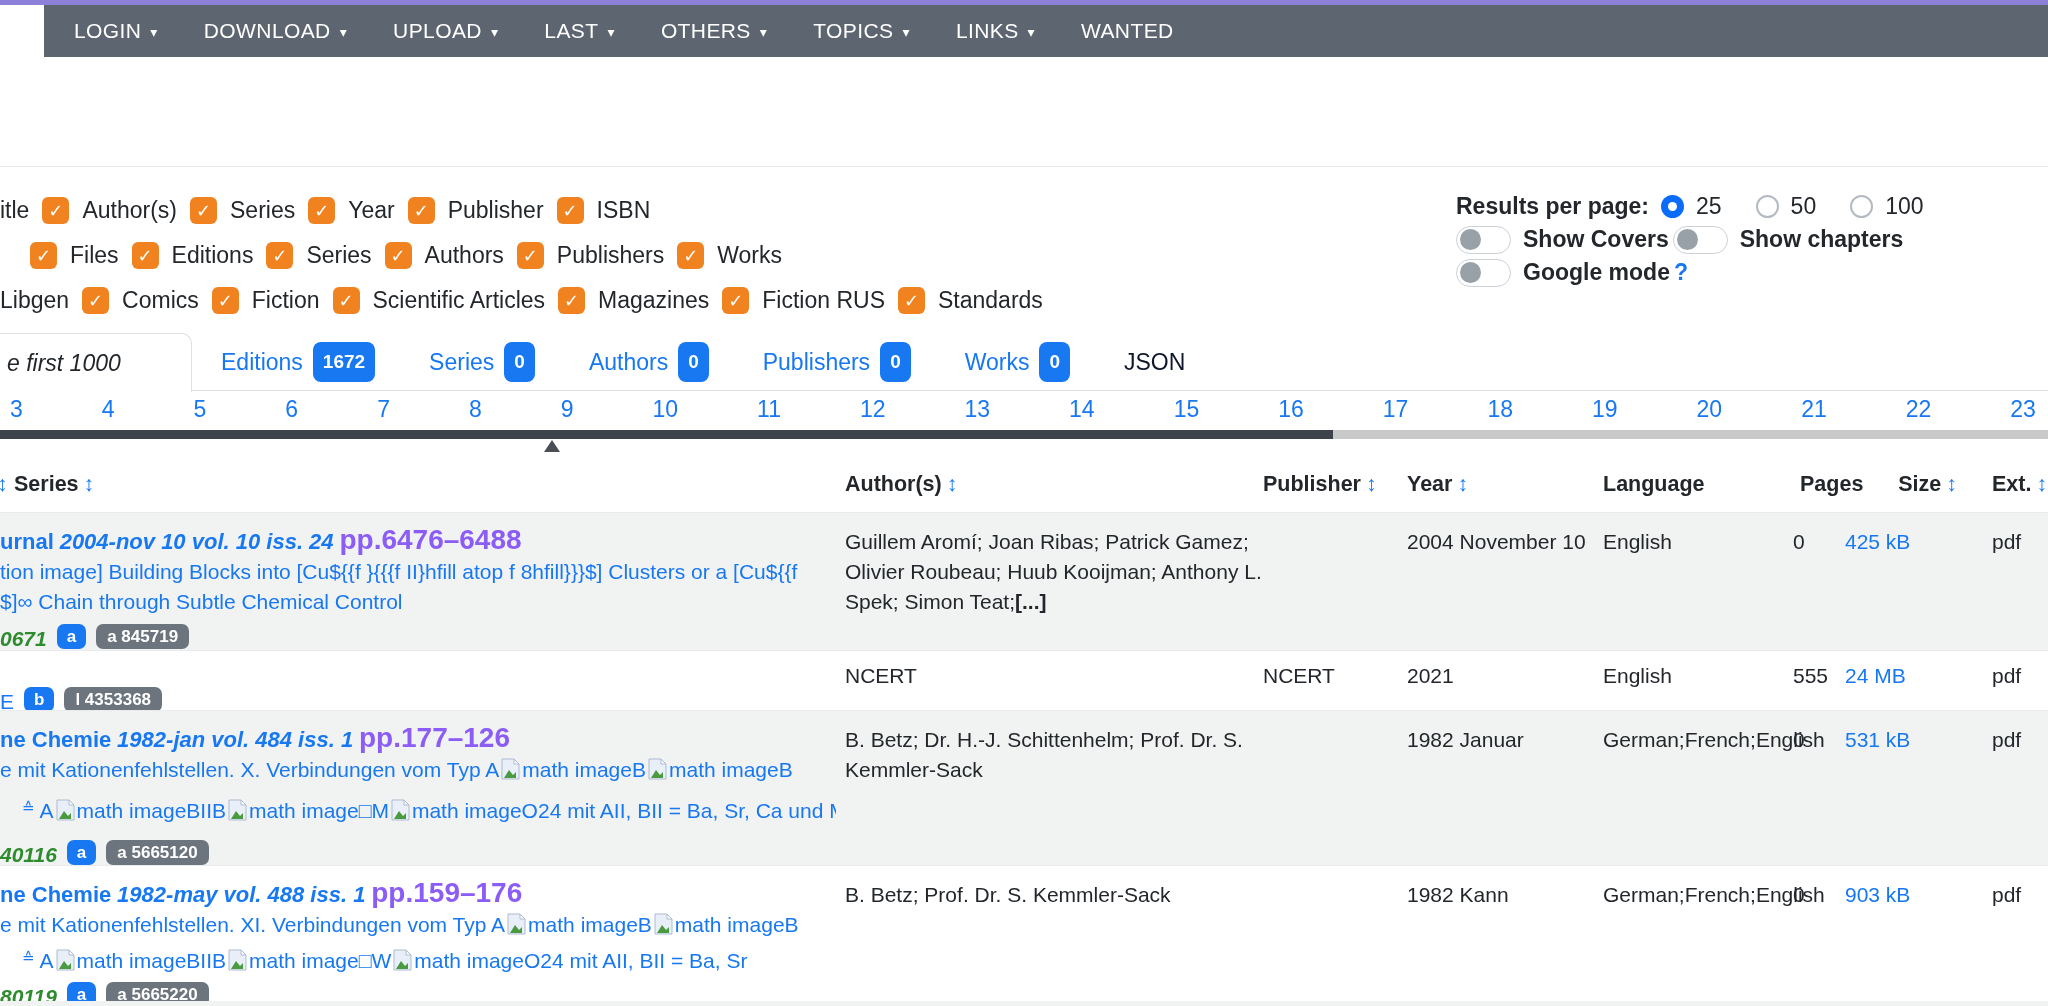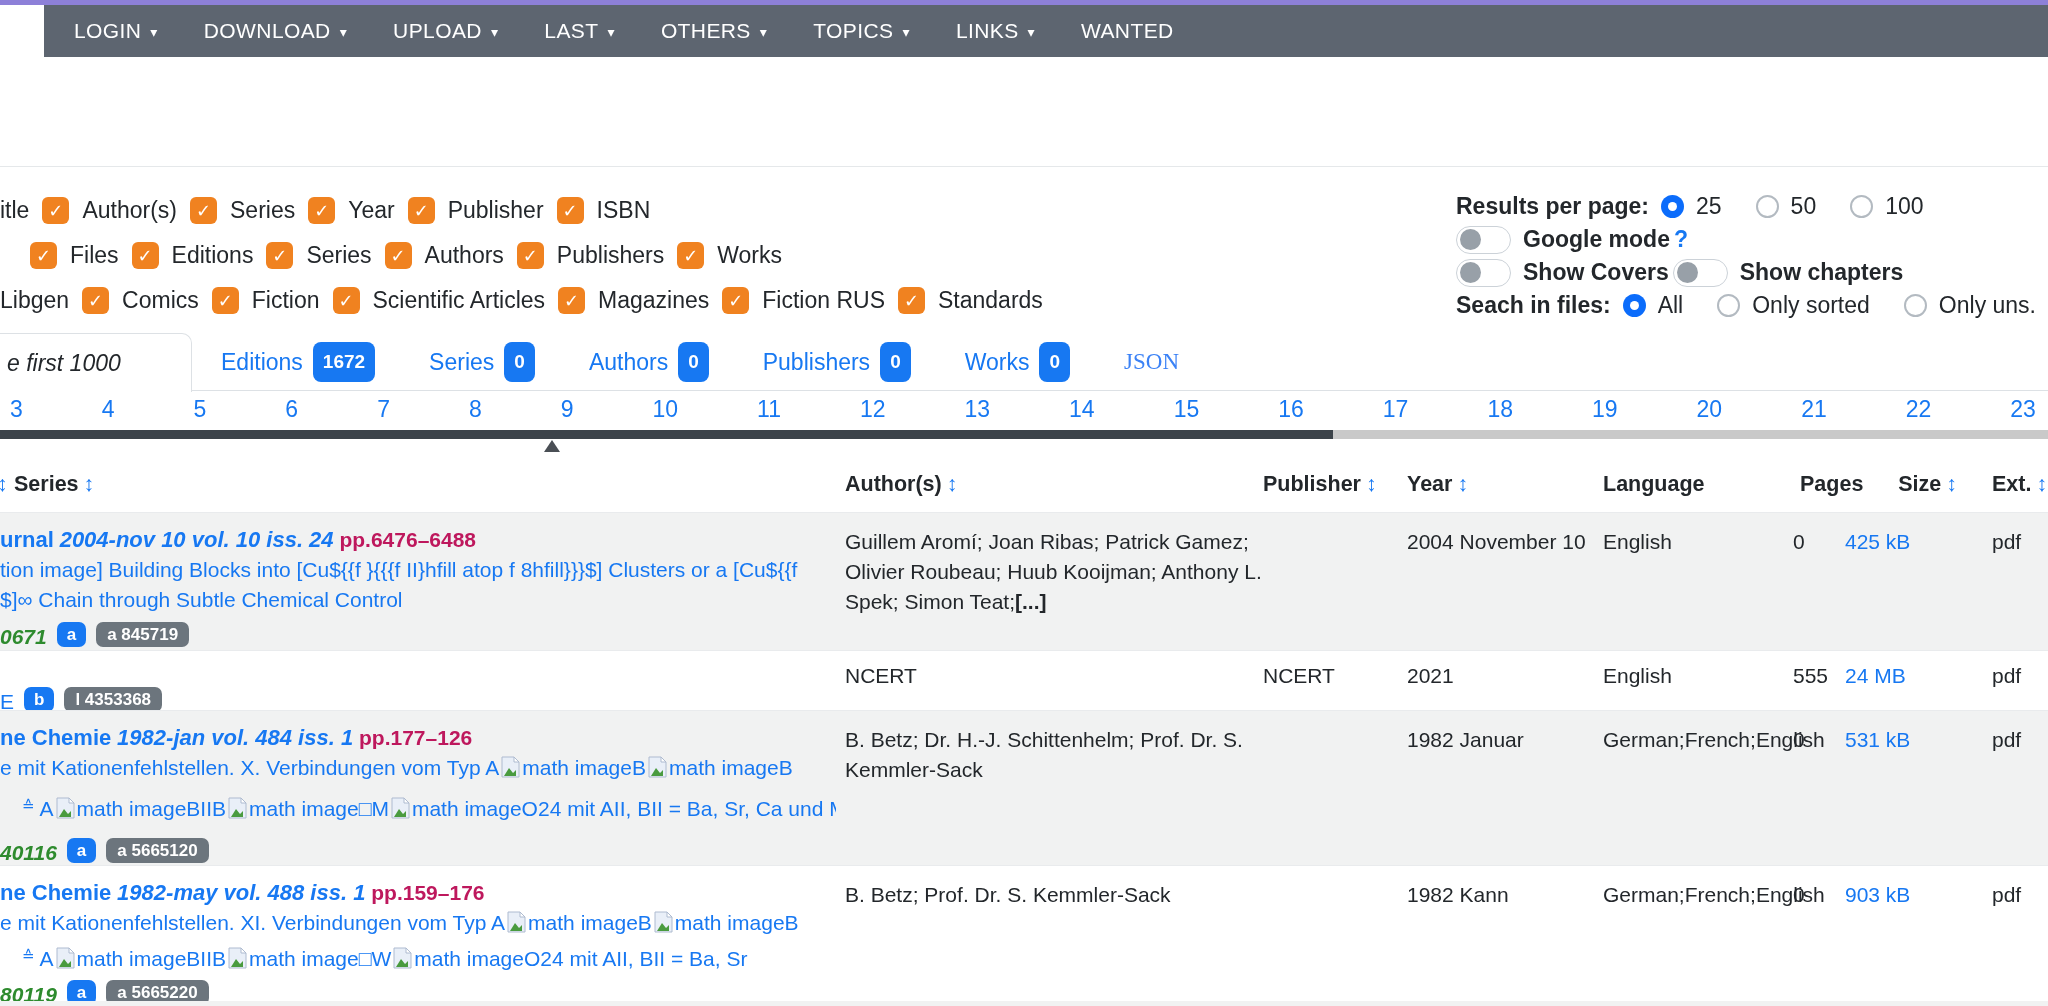--- a/index.html
+++ b/index.html
@@ -42,21 +42,21 @@
   
   .tabsbar { position:absolute; top:333px; left:0; width:100%; height:58px; }
   .tabsbar .bbar { position:absolute; left:0; right:0; bottom:0; border-bottom:1px solid #dde1e5; }
   .active-tab { position:absolute; left:-40px; top:0; width:232px; height:59px; background:#fff;
                 border:1px solid #dde1e5; border-bottom:none; border-radius:0 10px 0 0; z-index:2;
                 display:flex; align-items:center; padding-left:46px; box-sizing:border-box;
                 font-style:italic; font-size:23px; color:#23272b; white-space:nowrap; }
   .tab-links { position:absolute; left:221px; top:0; height:58px; display:flex; align-items:center; gap:54px; }
   .tab-link { display:flex; align-items:center; gap:10px; font-size:23px; color:#1778f2; cursor:pointer; white-space:nowrap; }
   .tab-count { background:#1778f2; color:#fff; font-weight:700; font-size:19px; border-radius:8px; padding:9px 10px; line-height:22px; }
-  .tab-json { color:#3b82f6;font-family:Liberation Serif, serif; }
+  .tab-json { color:#0f172a; }
 
   
   .pagination { position:absolute; top:396px; left:0; width:100%; padding:0 12px 0 10px; box-sizing:border-box;
                 display:flex; justify-content:space-between; }
   .pg { color:#1778f2; font-size:23px; cursor:pointer; }
   .pagebar { position:absolute; top:430px; left:0; width:100%; height:9px; background:#c9c9c9; }
   .pagebar .fill { position:absolute; left:0; top:0; height:100%; width:1333px; background:#3c434a; }
   .pagetri { position:absolute; top:440px; left:544px; width:0; height:0;
              border-left:8px solid transparent; border-right:8px solid transparent; border-bottom:12px solid #4a4f55; }
 
@@ -88,21 +88,21 @@
   .c-year  { left:1407px; width:190px; }
   .c-lang  { left:1603px; width:195px; }
   .c-pages { left:1793px; width:60px; }
   .c-size  { left:1845px; width:110px; }
   .c-ext   { left:1992px; }
   .r2 .cell { top:10px; }
 
   .lnk { color:#1778f2; cursor:pointer; text-decoration:none; }
   .jname { font-weight:700; font-size:22px; }
   .jissue { font-weight:700; font-style:italic; font-size:22px; }
-  .ppr { color:#be185d; font-weight:700; font-size:21px; }
+  .ppr { color:#8b5cf6; font-weight:700; font-size:28px; }
   .tl { line-height:30px; white-space:nowrap; overflow:hidden; }
   .tl-sub { padding-left:22px; }
   .approx { font-size:15px; vertical-align:5px; margin-right:5px; }
   .mimg { vertical-align:-4px; margin:0 1px; }
   .badge-line { display:flex; align-items:flex-start; gap:10px; margin-top:7px; }
   .b-blue { background:#1778f2; color:#fff; font-weight:700; font-size:17px; padding:2px 10px; border-radius:7px; line-height:21px; cursor:pointer; }
   .b-gray { background:#6c757d; color:#fff; font-weight:700; font-size:17px; padding:2px 11px; border-radius:7px; line-height:21px; cursor:pointer; }
   .doi { color:#2e8b2e; font-style:italic; font-weight:700; font-size:21px; }
   .r3 .tl3 { margin-top:8px; }
   .r3 .badge-line { margin-top:14px; }
@@ -242,43 +242,32 @@
       <span>25</span>
       <span class="radio rspace"></span>
       <span>50</span>
       <span class="radio rspace"></span>
       <span>100</span>
     </div>
     <div class="o-row tight">
       <span class="toggle">
           <i></i>
         </span>
-      <span class="b-lab" style="margin-left:8px;">Google mode</span>
-      <span class="help">?</span>
-    </div>
-    <div class="o-row tight">
-      <span class="toggle">
-          <i></i>
-        </span>
       <span class="b-lab" style="margin-left:8px;">Show Covers</span>
       <span class="toggle">
           <i></i>
         </span>
       <span class="b-lab" style="margin-left:8px;">Show chapters</span>
     </div>
-    <div class="o-row">
-      <span class="b-lab">Seach in files:</span>
-      <span class="radio sel">
+    <div class="o-row tight">
+      <span class="toggle">
           <i></i>
         </span>
-      <span>All</span>
-      <span class="radio rspace"></span>
-      <span>Only sorted</span>
-      <span class="radio rspace"></span>
-      <span>Only uns.</span>
+      <span class="b-lab" style="margin-left:8px;">Google mode</span>
+      <span class="help">?</span>
     </div>
   </div>
 
   <div class="tabsbar">
     <div class="bbar"></div>
     <div class="active-tab">
       <span>e first 1000</span>
     </div>
     <div class="tab-links">
       <span class="tab-link">

